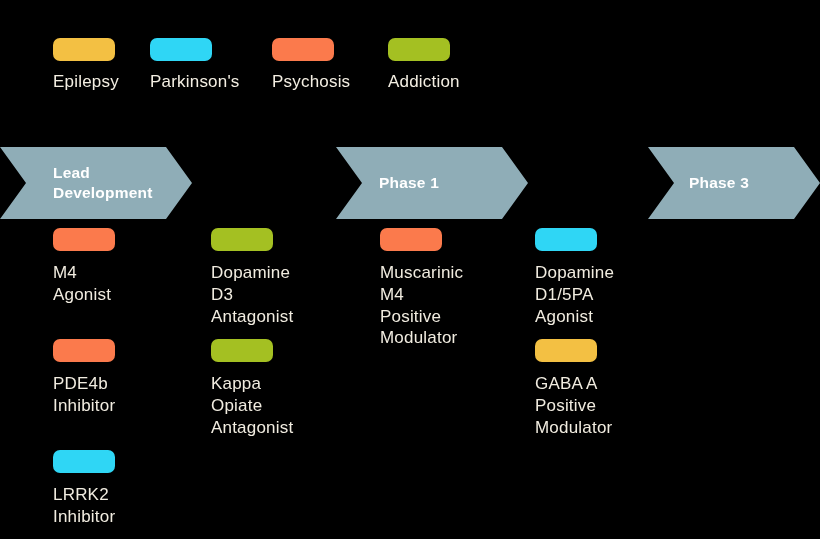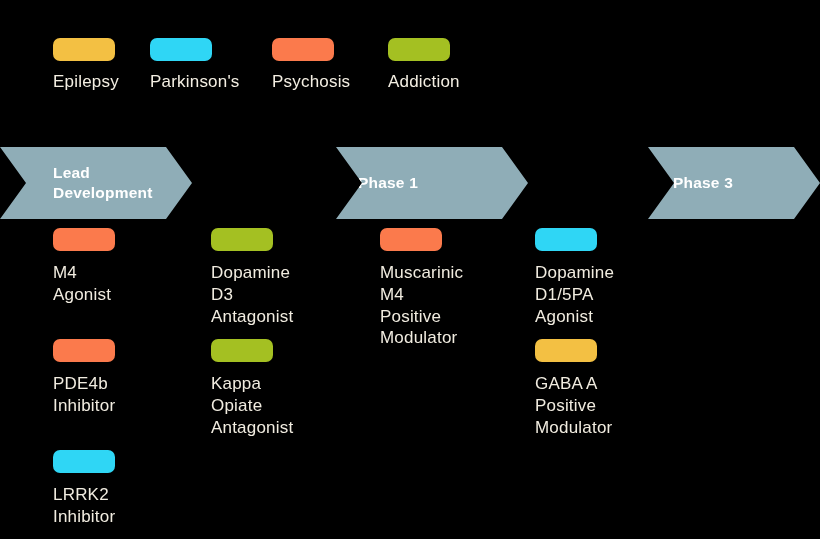--- a/index.html
+++ b/index.html
@@ -121,24 +121,24 @@
         <div class="legend-label" style="color: rgb(244, 239, 227);">Addiction</div>
       </div>
     </div>
 
   <div id="stages">
       <div class="stage" style="left: 0px; width: 192px; background: rgb(143, 173, 183); clip-path: polygon(0px 0px, 166px 0px, 192px 36px, 166px 72px, 0px 72px, 26px 36px);">
         <div class="stage-label" style="margin-left: 53px; color: rgb(255, 255, 255);">Lead
 Development</div>
       </div>
       <div class="stage" style="left: 336px; width: 192px; background: rgb(143, 173, 183); clip-path: polygon(0px 0px, 166px 0px, 192px 36px, 166px 72px, 0px 72px, 26px 36px);">
-        <div class="stage-label" style="margin-left: 22px; color: rgb(255, 255, 255);">Phase 1</div>
+        <div class="stage-label" style="margin-left: 43px; color: rgb(255, 255, 255);">Phase 1</div>
       </div>
       <div class="stage" style="left: 648px; width: 172px; background: rgb(143, 173, 183); clip-path: polygon(0px 0px, 146px 0px, 172px 36px, 146px 72px, 0px 72px, 26px 36px);">
-        <div class="stage-label" style="margin-left: 25px; color: rgb(255, 255, 255);">Phase 3</div>
+        <div class="stage-label" style="margin-left: 41px; color: rgb(255, 255, 255);">Phase 3</div>
       </div>
     </div>
 
   <div id="columns">
       <div class="column" style="left: 53px;">
         <div class="entry" style="top: 0px;">
           <div class="entry-pill" style="background: rgb(251, 122, 76);"></div>
           <div class="entry-label" style="color: rgb(241, 236, 224);">M4
 Agonist</div>
         </div>

